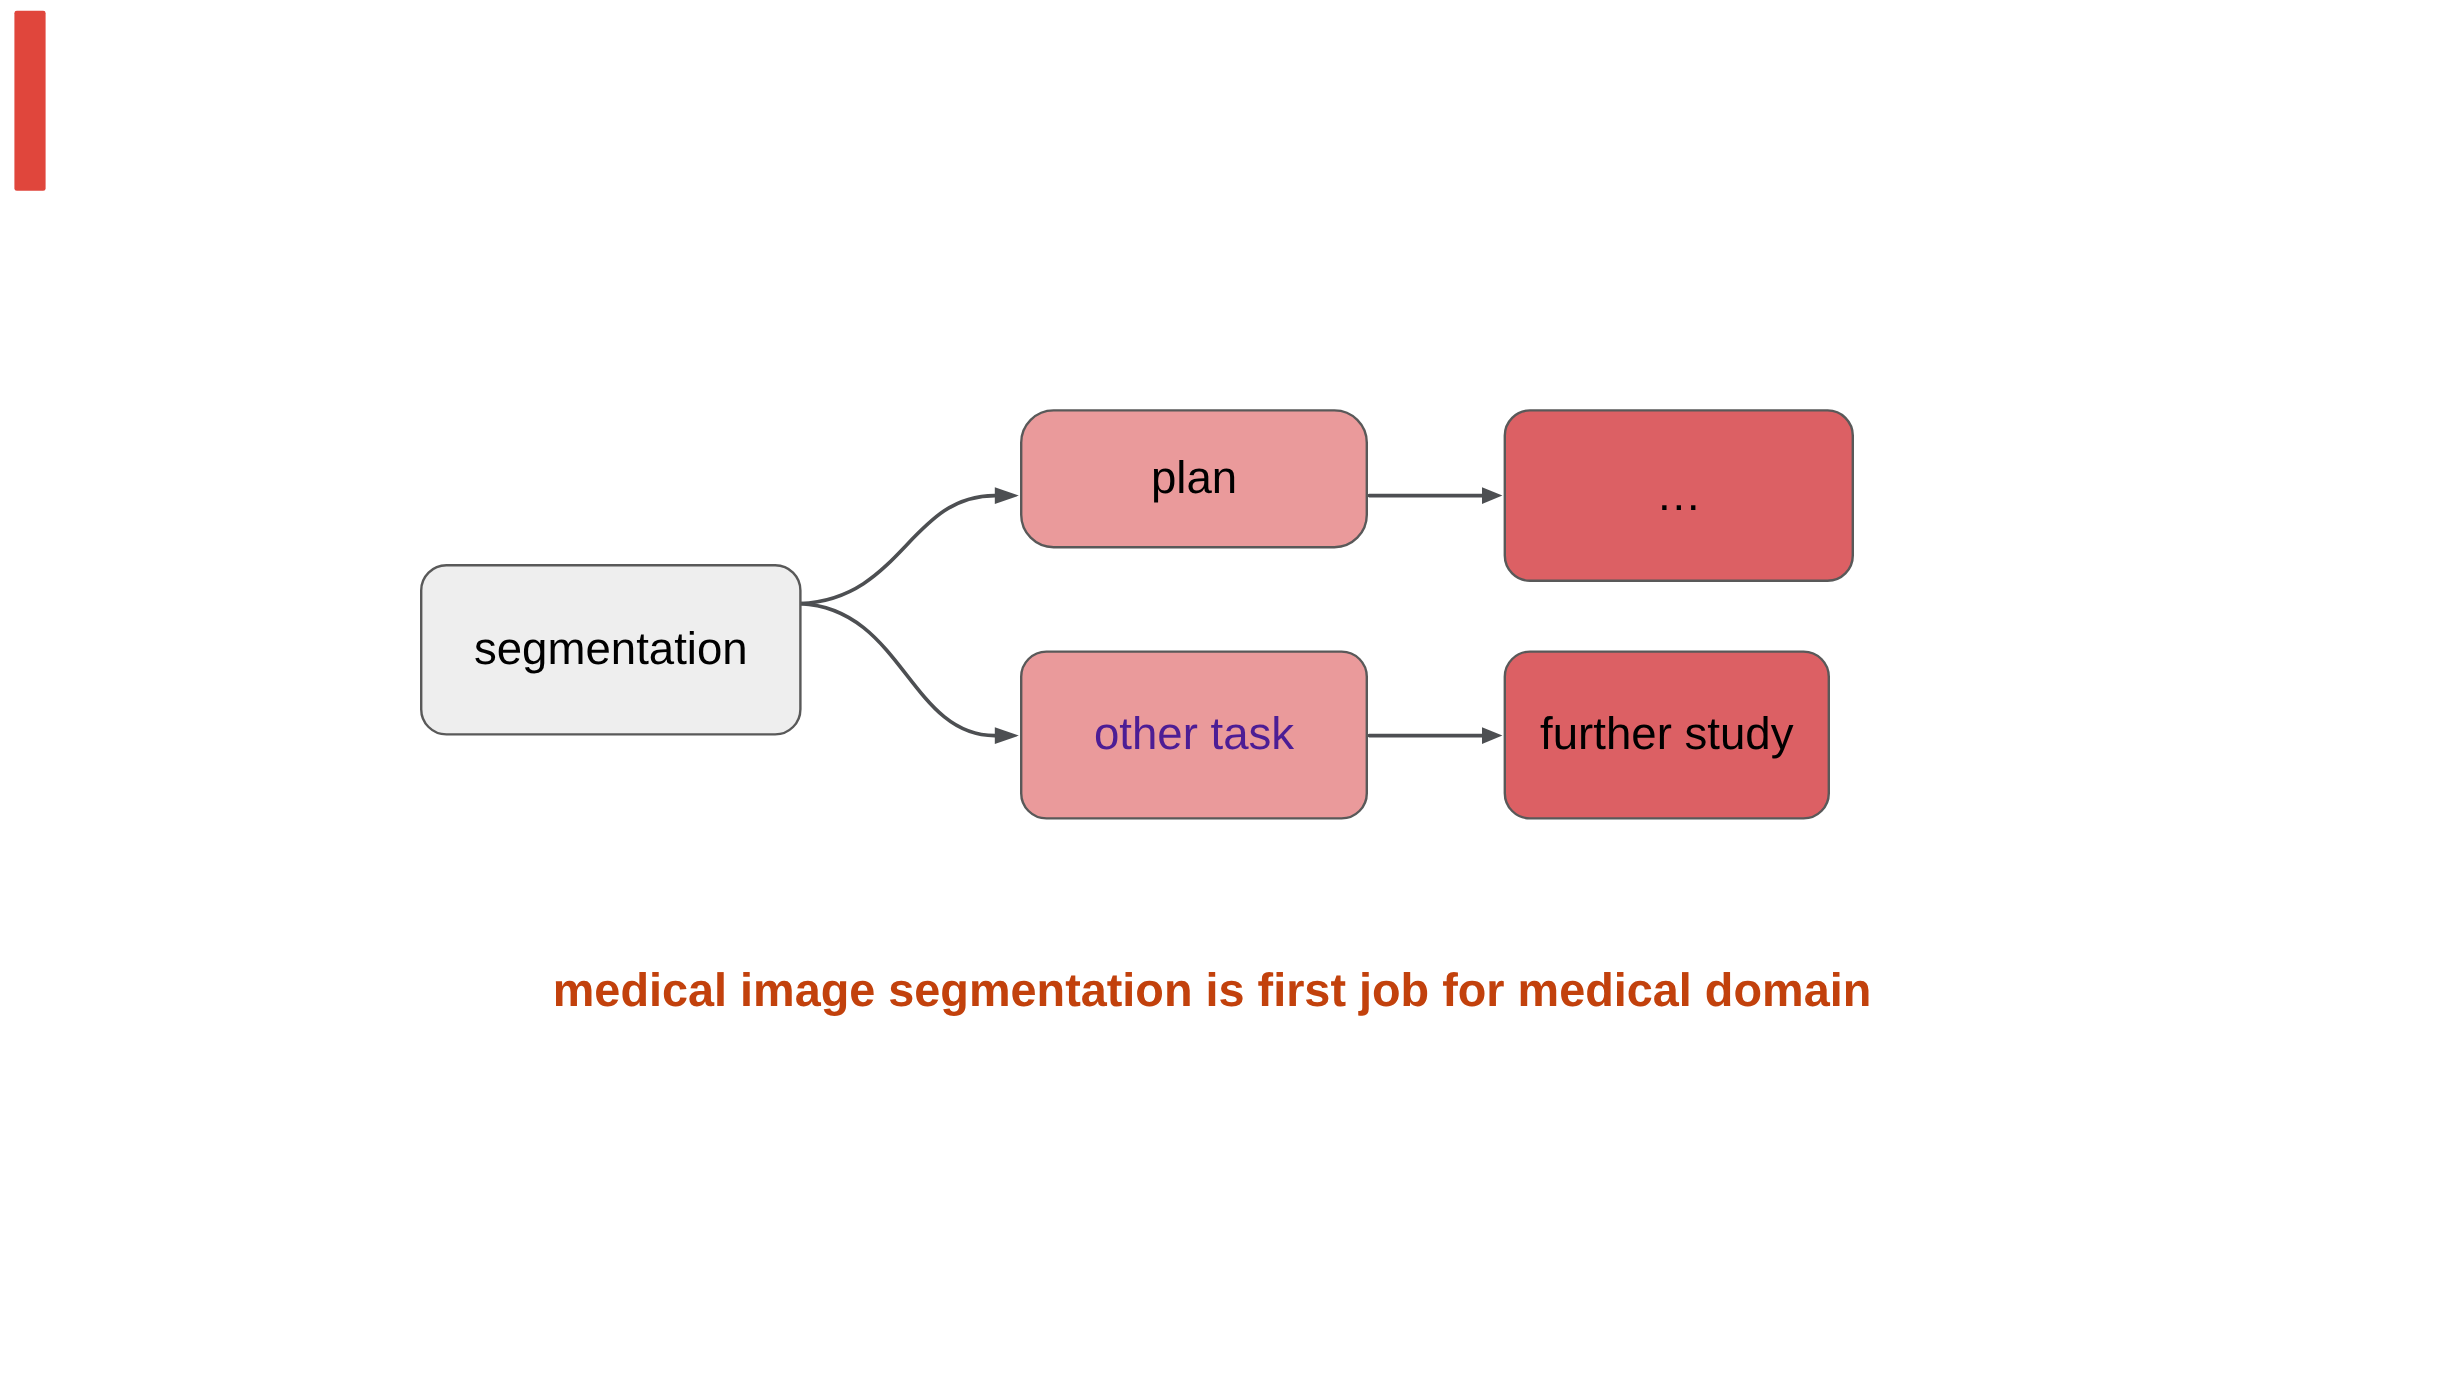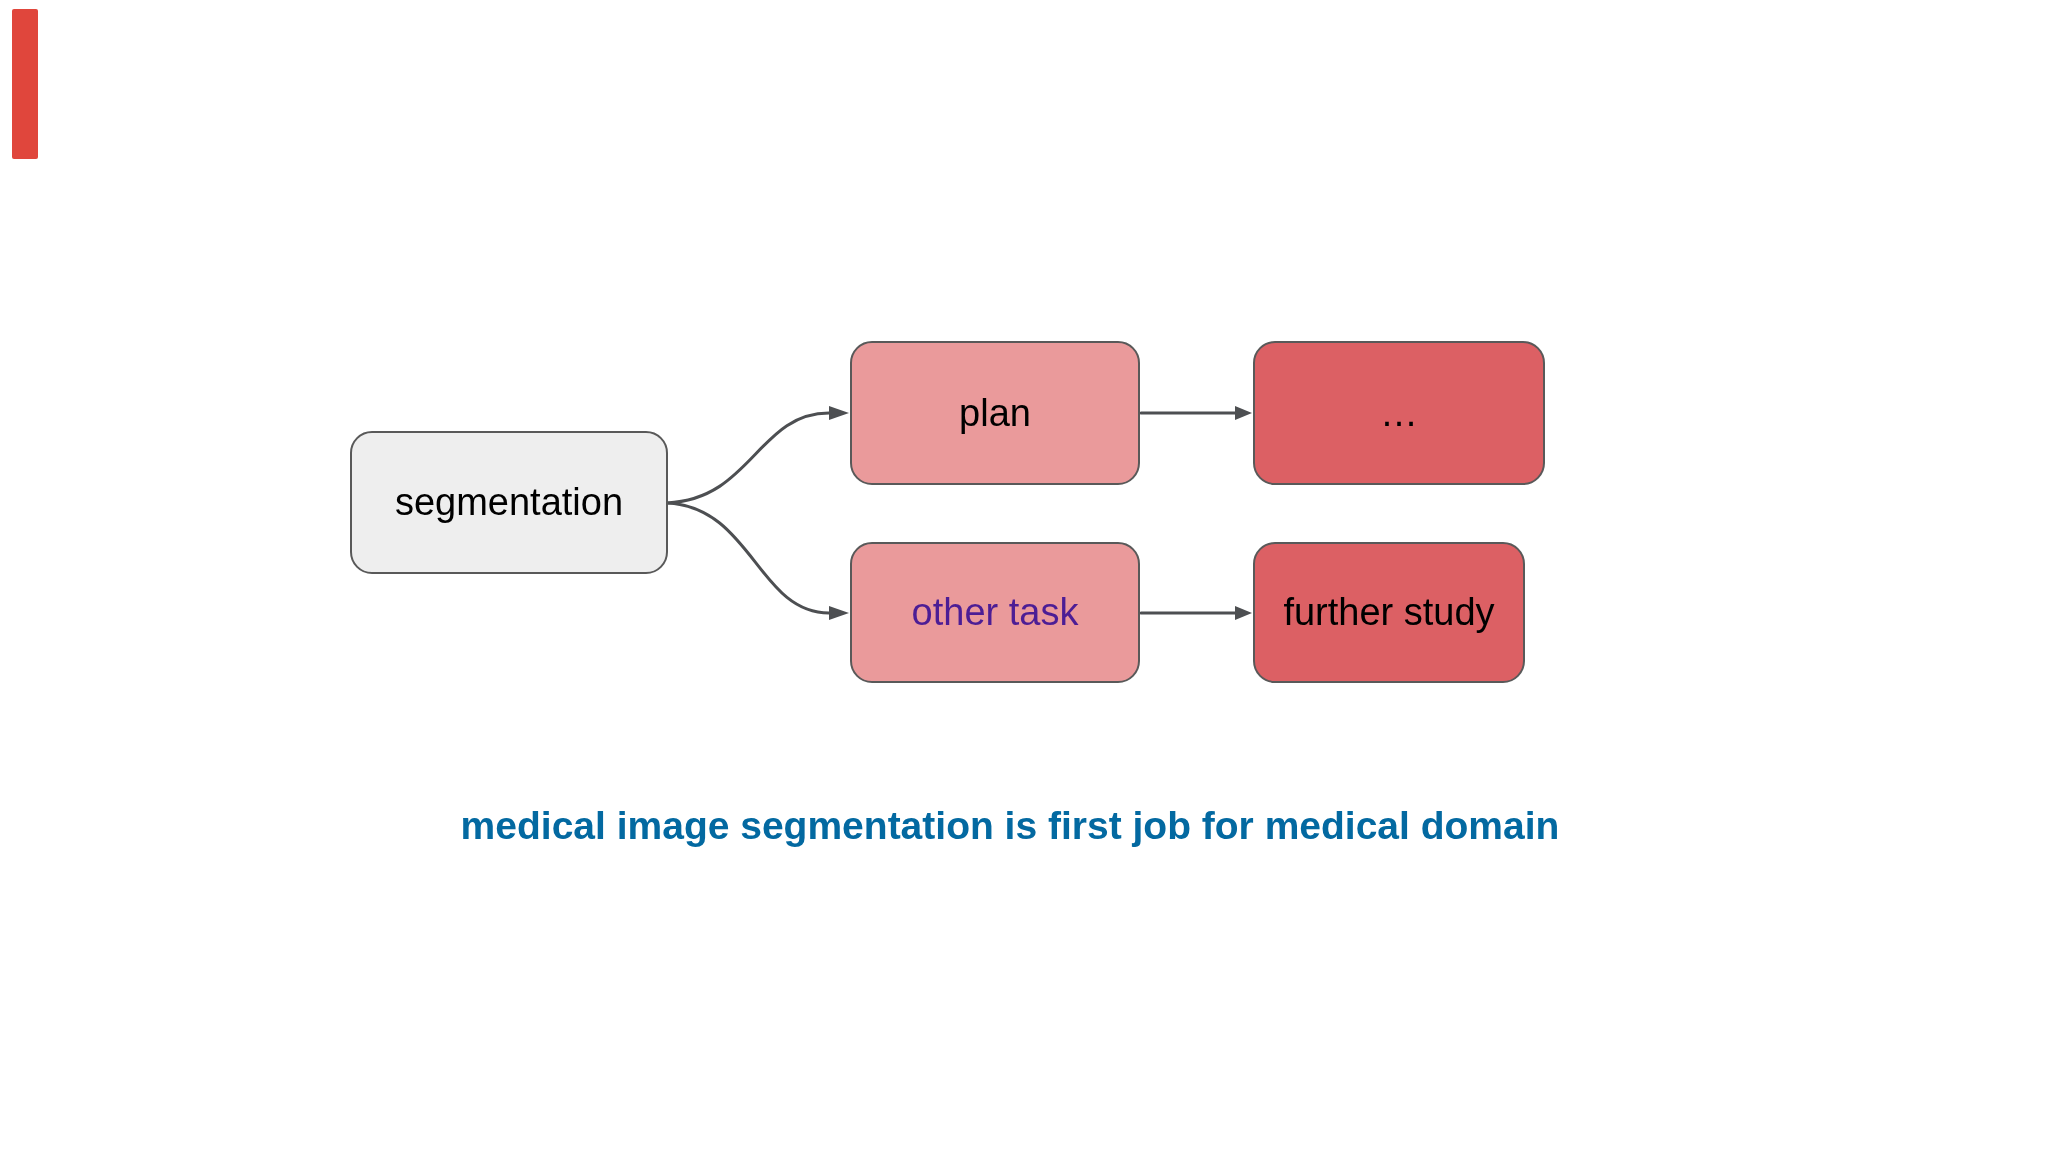--- a/index.html
+++ b/index.html
@@ -39,32 +39,32 @@
     box-sizing: border-box;
     border: 2.5px solid #595959;
     border-radius: 22px;
     display: flex;
     align-items: center;
     justify-content: center;
     font-size: 38px;
     color: #000000;
   }
   .n-segmentation { left: 350px; top: 431px; width: 318px; height: 143px; }
-  .n-plan         { left: 850px; top: 341px; width: 290px; height: 144px; }
+  .n-plan         { left: 850px; top: 341px; width: 290px; height: 116px; border-radius: 28px; }
   .n-ellipsis     { left: 1253px; top: 341px; width: 292px; height: 144px; }
   .n-other-task   { left: 850px; top: 542px; width: 290px; height: 141px; }
   .n-further-study{ left: 1253px; top: 542px; width: 272px; height: 141px; }
   .caption {
     position: absolute;
     left: 1010px;
     top: 826px;
     transform: translate(-50%, -50%);
     font-size: 39px;
     font-weight: bold;
-    color: #0369a1;
+    color: #c2410c;
     white-space: nowrap;
   }
 </style>
 </head>
 <body>
 
 <div class="stage" style="background: rgb(255, 255, 255);">
 
   <div class="accent-bar" style="background: rgb(224, 70, 60);"></div>
 
@@ -75,21 +75,21 @@
     <path class="edge" d="M 667 503 C 752 507 758 613 829 613" stroke="#4d4f52"></path>
     <polygon class="arrowhead" points="829,606 829,620 849,613" fill="#4d4f52"></polygon>
 
     <path class="edge" d="M 1141 413 L 1235 413" stroke="#4d4f52"></path>
     <polygon class="arrowhead" points="1235,406 1235,420 1252,413" fill="#4d4f52"></polygon>
 
     <path class="edge" d="M 1141 613 L 1235 613" stroke="#4d4f52"></path>
     <polygon class="arrowhead" points="1235,606 1235,620 1252,613" fill="#4d4f52"></polygon>
   </svg>
 
-  <div class="node n-segmentation" style="background: rgb(238, 238, 238); border-color: rgb(89, 89, 89); color: rgb(0, 0, 0);">
+  <div class="node n-segmentation" style="background: rgb(238, 238, 238); border-color: rgb(89, 89, 89); color: rgb(0, 0, 0); margin-top: 39px;">
     <span>segmentation</span>
   </div>
 
   <div class="node n-plan" style="background: rgb(234, 154, 155); border-color: rgb(89, 89, 89); color: rgb(0, 0, 0);">
     <span>plan</span>
   </div>
 
   <div class="node n-ellipsis" style="background: rgb(220, 96, 100); border-color: rgb(89, 89, 89); color: rgb(0, 0, 0);">
     <span>…</span>
   </div>

